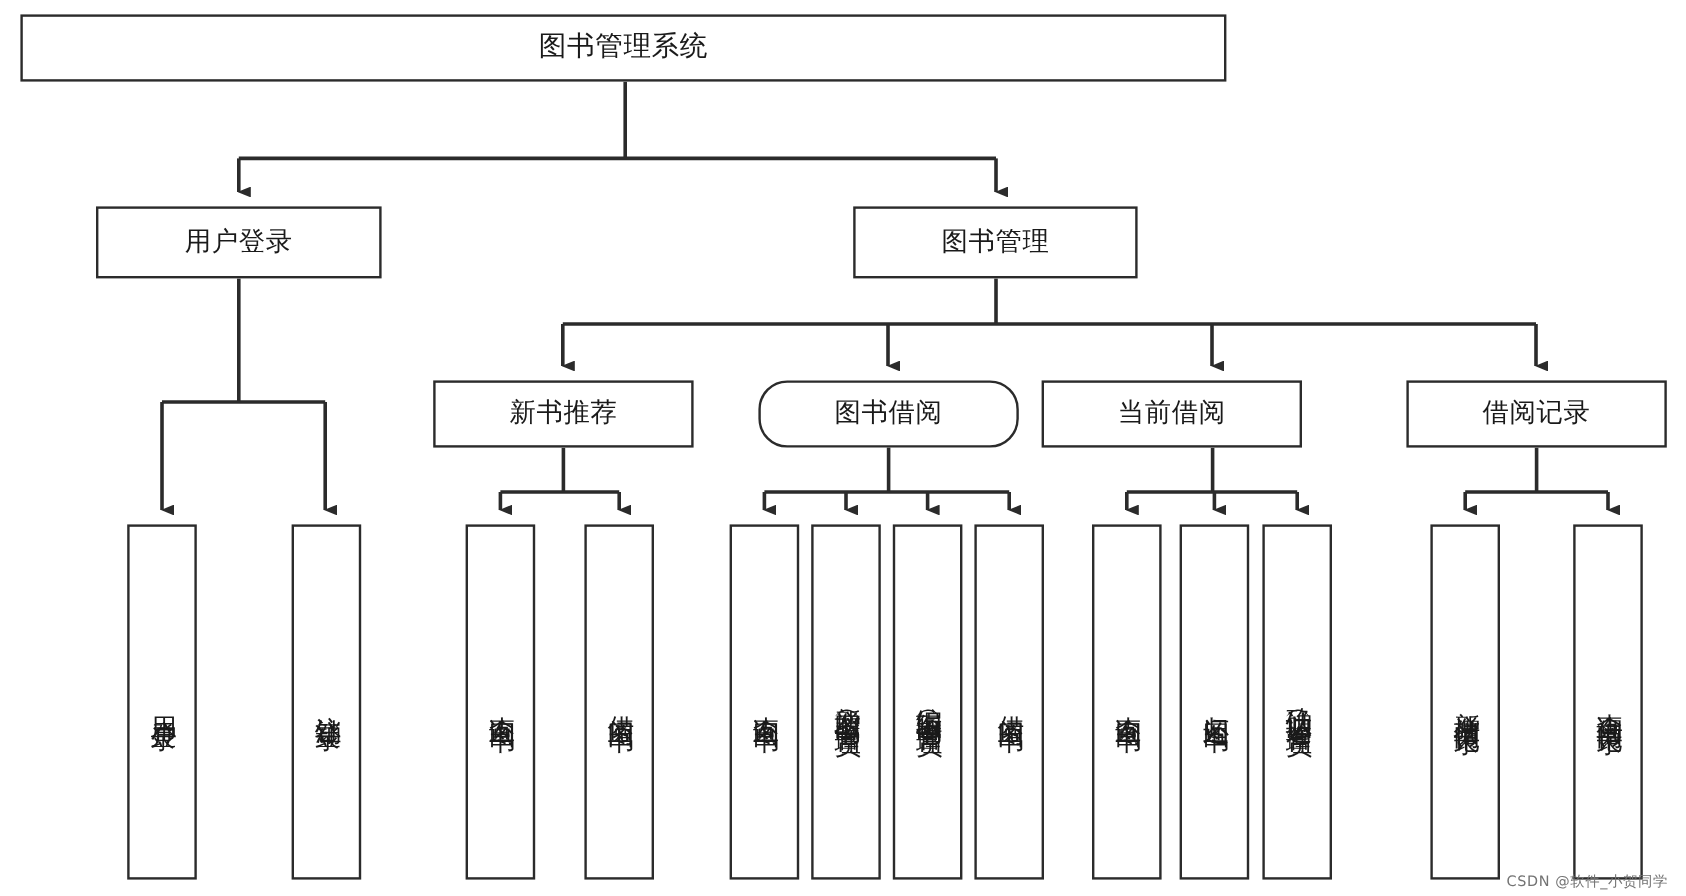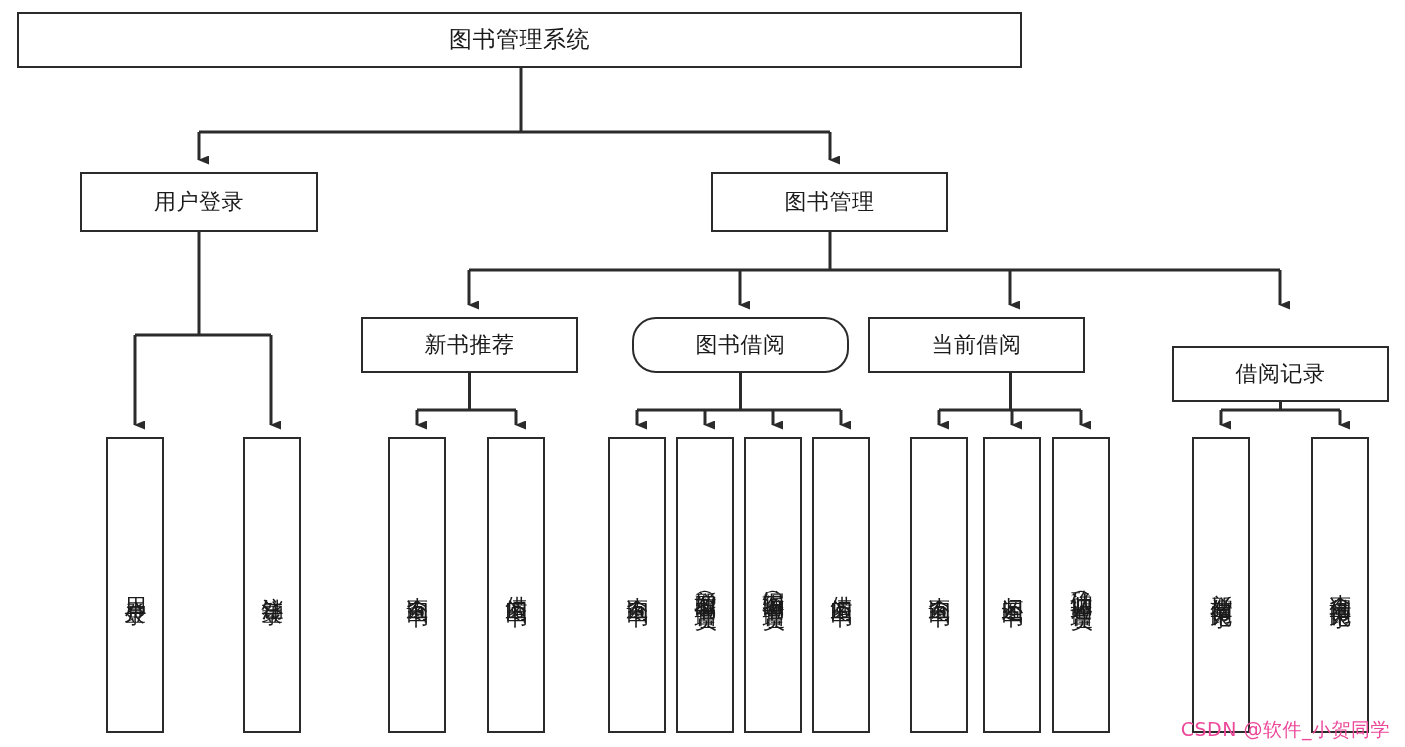--- a/index.html
+++ b/index.html
@@ -56,22 +56,22 @@
     text-orientation: upright;
     font-size: 22px;
     line-height: 1.22;
     letter-spacing: 3px;
     white-space: nowrap;
   }
   #watermark {
     position: absolute;
     right: 8px;
     bottom: 4px;
-    font-size: 19px;
-    color: #ec4899;
+    font-size: 12px;
+    color: #737373;
     white-space: nowrap;
     letter-spacing: 0.5px;
   }
 </style>
 </head>
 <body>
 
 <div id="diagram-root">
 
   <svg id="edges-layer" viewBox="0 0 1405 747" xmlns="http://www.w3.org/2000/svg">
@@ -129,21 +129,21 @@
       </div>
       <div class="node level3 horizontal" style="left: 361px; top: 317px; width: 217px; height: 56px;">
         <span class="node-label">新书推荐</span>
       </div>
       <div class="node level3 horizontal" style="left: 632px; top: 317px; width: 217px; height: 56px; border-radius: 24px;">
         <span class="node-label">图书借阅</span>
       </div>
       <div class="node level3 horizontal" style="left: 868px; top: 317px; width: 217px; height: 56px;">
         <span class="node-label">当前借阅</span>
       </div>
-      <div class="node level3 horizontal" style="left: 1172px; top: 317px; width: 217px; height: 56px; margin-top: 29px;">
+      <div class="node level3 horizontal" style="left: 1172px; top: 317px; width: 217px; height: 56px;">
         <span class="node-label">借阅记录</span>
       </div>
       <div class="node leaf vertical" style="left: 106px; top: 437px; width: 58px; height: 296px;">
         <span class="node-label">用户登录</span>
       </div>
       <div class="node leaf vertical" style="left: 243px; top: 437px; width: 58px; height: 296px;">
         <span class="node-label">注销登录</span>
       </div>
       <div class="node leaf vertical" style="left: 388px; top: 437px; width: 58px; height: 296px;">
         <span class="node-label">查询图书</span>

